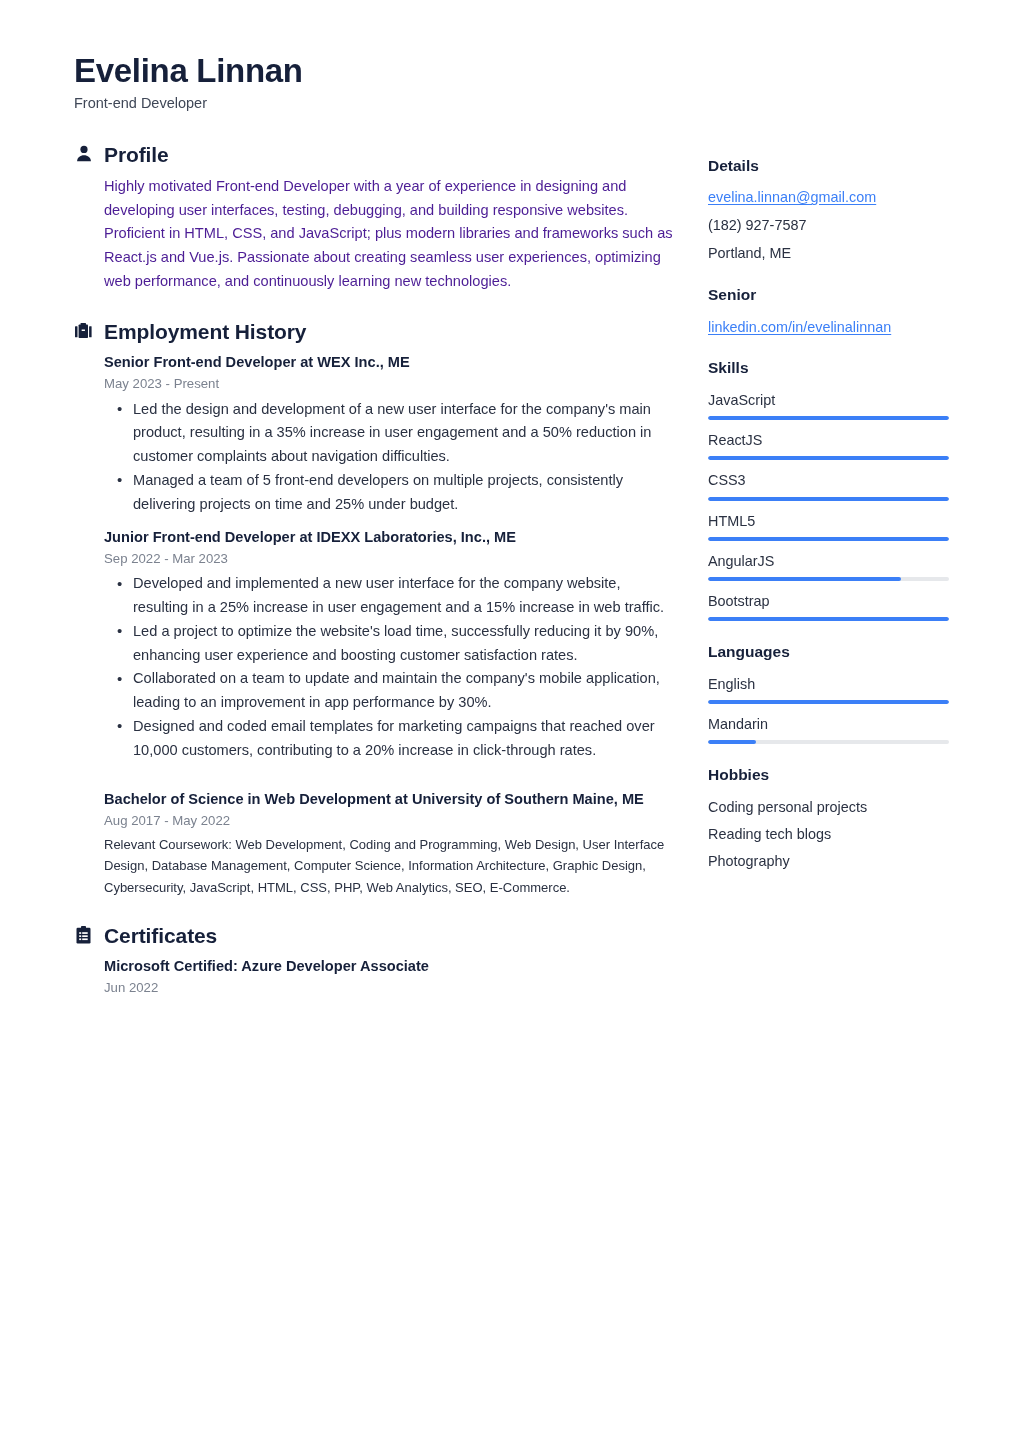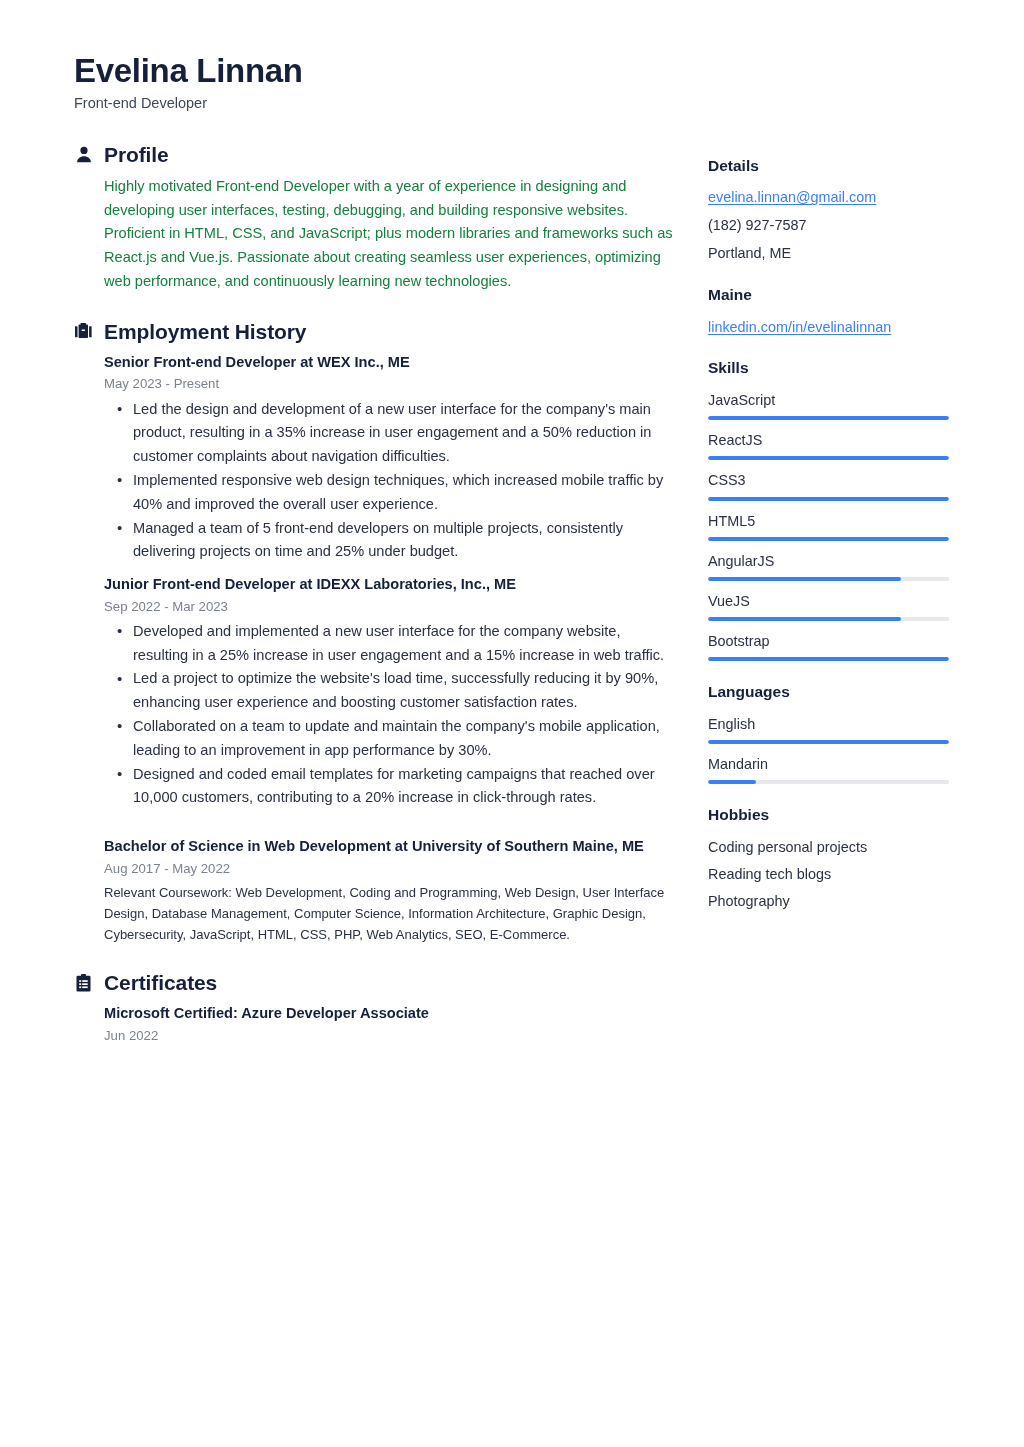--- a/index.html
+++ b/index.html
@@ -45,21 +45,20 @@
     align-items: flex-start;
     gap: 34px;
   }
   .col-main { width: 600px; flex: none; }
   .col-side { width: 242px; flex: none; padding-top: 14px; }
 
   
   .section { margin-bottom: 6px; }
   .section-head {
     display: flex;
-    align-items: center;
     gap: 11px;
     margin-bottom: 9px;
   }
   .section-icon {
     width: 19px;
     height: 22px;
     display: flex;
     align-items: center;
     justify-content: center;
     color: #16203a;
@@ -71,21 +70,21 @@
     font-weight: 700;
     color: #16203a;
     letter-spacing: -0.1px;
     line-height: 1.1;
   }
   .section-body { padding-left: 30px; }
 
   .para {
     font-size: 14.6px;
     line-height: 1.63;
-    color: #15803d;
+    color: #4c1d95;
     margin: 0;
   }
 
   
   .entry { margin-bottom: 2px; }
   .entry + .entry { margin-top: 10px; }
   .entry-title {
     font-size: 14.6px;
     font-weight: 700;
     color: #16203a;
@@ -221,21 +220,20 @@
           </span>
           <span class="section-title">Employment History</span>
         </div>
         <div class="section-body">
 
           <div class="entry">
             <p class="entry-title">Senior Front-end Developer at WEX Inc., ME</p>
             <p class="entry-date">May 2023 - Present</p>
             <ul class="bullets">
               <li>Led the design and development of a new user interface for the company's main product, resulting in a 35% increase in user engagement and a 50% reduction in customer complaints about navigation difficulties.</li>
-              <li>Implemented responsive web design techniques, which increased mobile traffic by 40% and improved the overall user experience.</li>
               <li>Managed a team of 5 front-end developers on multiple projects, consistently delivering projects on time and 25% under budget.</li>
             </ul>
           </div>
 
           <div class="entry">
             <p class="entry-title">Junior Front-end Developer at IDEXX Laboratories, Inc., ME</p>
             <p class="entry-date">Sep 2022 - Mar 2023</p>
             <ul class="bullets">
               <li>Developed and implemented a new user interface for the company website, resulting in a 25% increase in user engagement and a 15% increase in web traffic.</li>
               <li>Led a project to optimize the website's load time, successfully reducing it by 90%, enhancing user experience and boosting customer satisfaction rates.</li>
@@ -288,21 +286,21 @@
       <div class="side-block">
         <p class="side-title">Details</p>
         <div class="side-line">
           <a class="side-link" href="#">evelina.linnan@gmail.com</a>
         </div>
         <div class="side-line">(182) 927-7587</div>
         <div class="side-line">Portland, ME</div>
       </div>
 
       <div class="side-block">
-        <p class="side-title">Maine</p>
+        <p class="side-title">Senior</p>
         <div class="side-line">
           <a class="side-link" href="#">linkedin.com/in/evelinalinnan</a>
         </div>
       </div>
 
       <div class="side-block">
         <p class="side-title">Skills</p>
 
         <div class="rate-item">
           <div class="rate-label">JavaScript</div>
@@ -323,26 +321,20 @@
           </div>
         </div>
         <div class="rate-item">
           <div class="rate-label">HTML5</div>
           <div class="rate-track">
             <div class="rate-fill" style="width: 100%;"></div>
           </div>
         </div>
         <div class="rate-item">
           <div class="rate-label">AngularJS</div>
-          <div class="rate-track">
-            <div class="rate-fill" style="width: 80%;"></div>
-          </div>
-        </div>
-        <div class="rate-item">
-          <div class="rate-label">VueJS</div>
           <div class="rate-track">
             <div class="rate-fill" style="width: 80%;"></div>
           </div>
         </div>
         <div class="rate-item">
           <div class="rate-label">Bootstrap</div>
           <div class="rate-track">
             <div class="rate-fill" style="width: 100%;"></div>
           </div>
         </div>

